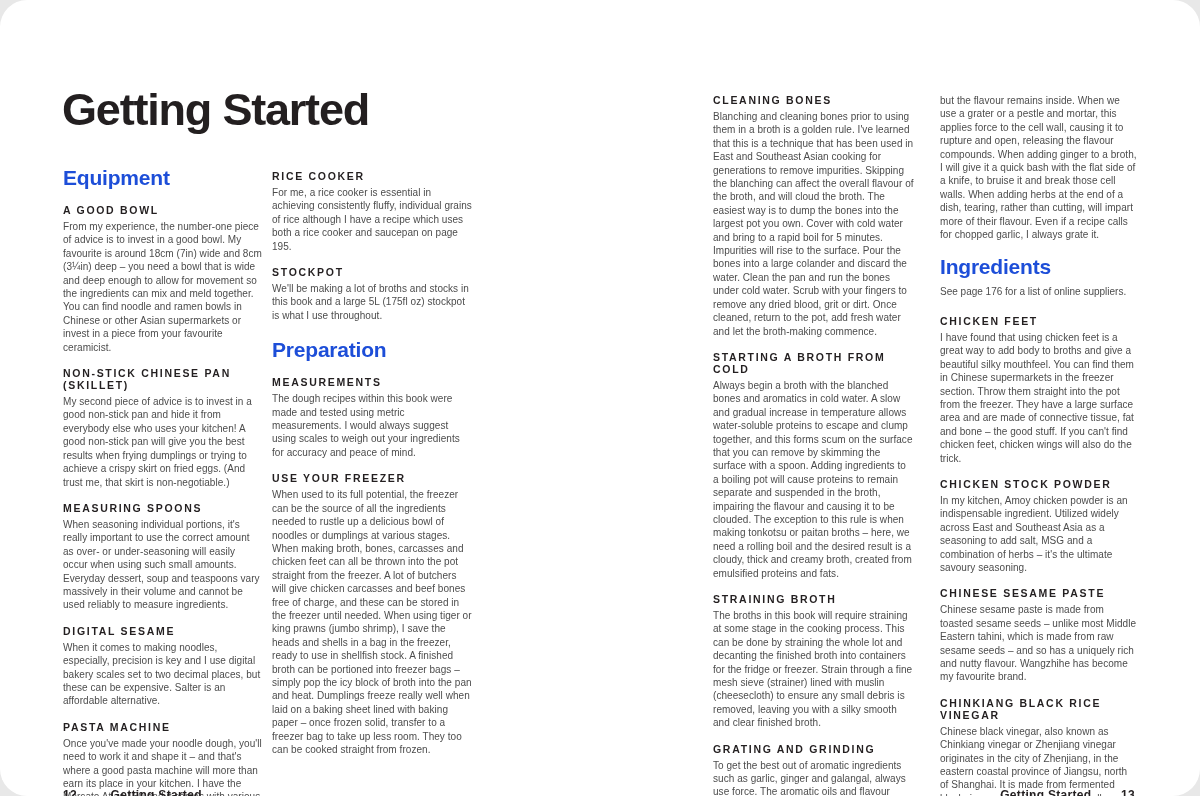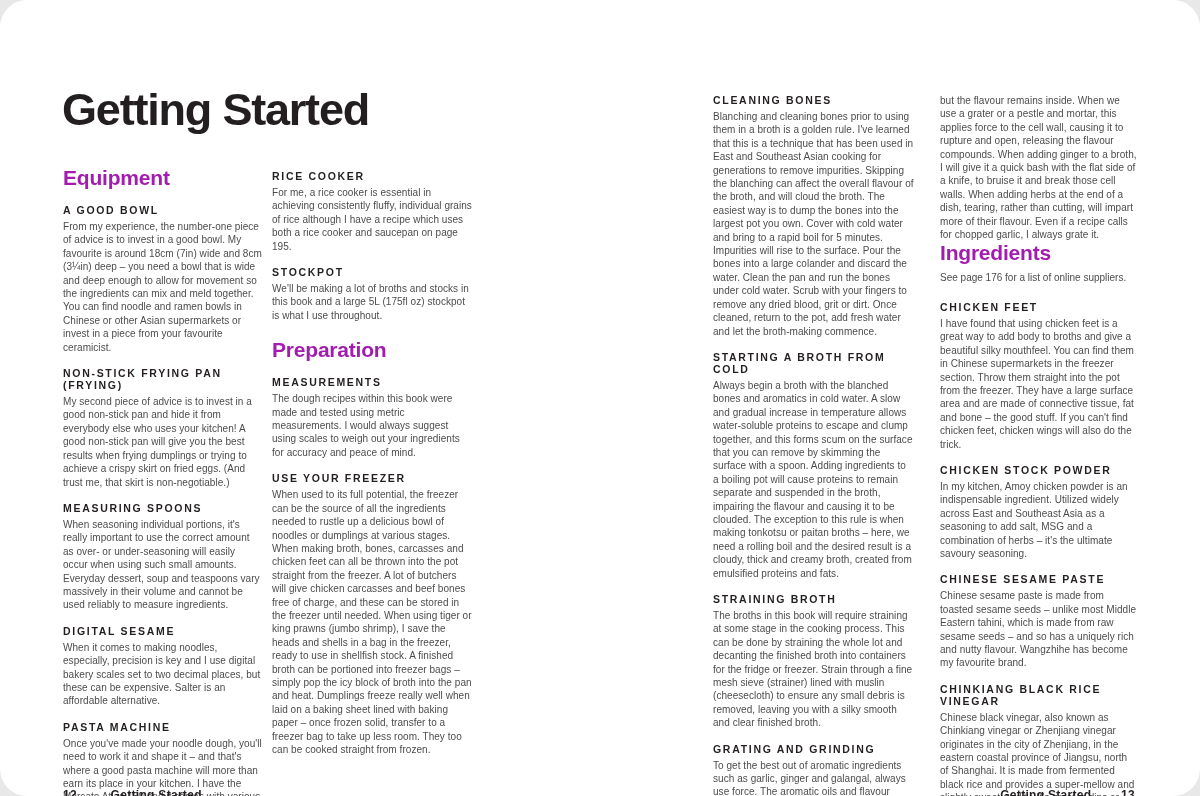--- a/index.html
+++ b/index.html
@@ -25,39 +25,39 @@
   }
   .col { position: absolute; }
   .col-l1 { left: 63px;  top: 166px; width: 199px; }
   .col-l2 { left: 272px; top: 170px; width: 201px; }
   .col-r1 { left: 713px; top: 94px;  width: 201px; }
   .col-r2 { left: 940px; top: 94px;  width: 198px; }
   .col-heading {
     font-size: 21px;
     font-weight: bold;
     letter-spacing: -0.2px;
-    color: #a21caf;
+    color: #1d4ed8;
     margin: 0 0 14px 0;
   }
   .col-heading.spaced { margin-top: 16px; }
   .sec { margin-bottom: 13px; }
   .sec-title {
     font-size: 10.5px;
     font-weight: bold;
     letter-spacing: 1.7px;
     color: #231f20;
     margin: 0 0 4px 0;
   }
   .sec-body, .para {
     font-size: 10px;
     line-height: 13.4px;
     color: #4c4c4c;
     letter-spacing: 0.05px;
   }
-  .para { }
+  .para { margin-bottom: 14px; }
   .ing-note {
     font-size: 10px;
     line-height: 13.4px;
     color: #4c4c4c;
     margin: -8px 0 16px 0;
   }
   .footer {
     position: absolute;
     top: 788px;
     font-size: 12px;
@@ -78,21 +78,21 @@
   <h1 class="page-title">Getting Started</h1>
 
   <div class="col col-l1">
     <h2 class="col-heading">Equipment</h2>
 
     <div class="sec">
       <h3 class="sec-title">A GOOD BOWL</h3>
       <p class="sec-body">From my experience, the number-one piece of advice is to invest in a good bowl. My favourite is around 18cm (7in) wide and 8cm (3¼in) deep – you need a bowl that is wide and deep enough to allow for movement so the ingredients can mix and meld together. You can find noodle and ramen bowls in Chinese or other Asian supermarkets or invest in a piece from your favourite ceramicist.</p>
     </div>
     <div class="sec">
-      <h3 class="sec-title">NON-STICK FRYING PAN (FRYING)</h3>
+      <h3 class="sec-title">NON-STICK CHINESE PAN (SKILLET)</h3>
       <p class="sec-body">My second piece of advice is to invest in a good non-stick pan and hide it from everybody else who uses your kitchen! A good non-stick pan will give you the best results when frying dumplings or trying to achieve a crispy skirt on fried eggs. (And trust me, that skirt is non-negotiable.)</p>
     </div>
     <div class="sec">
       <h3 class="sec-title">MEASURING SPOONS</h3>
       <p class="sec-body">When seasoning individual portions, it's really important to use the correct amount as over- or under-seasoning will easily occur when using such small amounts. Everyday dessert, soup and teaspoons vary massively in their volume and cannot be used reliably to measure ingredients.</p>
     </div>
     <div class="sec">
       <h3 class="sec-title">DIGITAL SESAME</h3>
       <p class="sec-body">When it comes to making noodles, especially, precision is key and I use digital bakery scales set to two decimal places, but these can be expensive. Salter is an affordable alternative.</p>
     </div>

